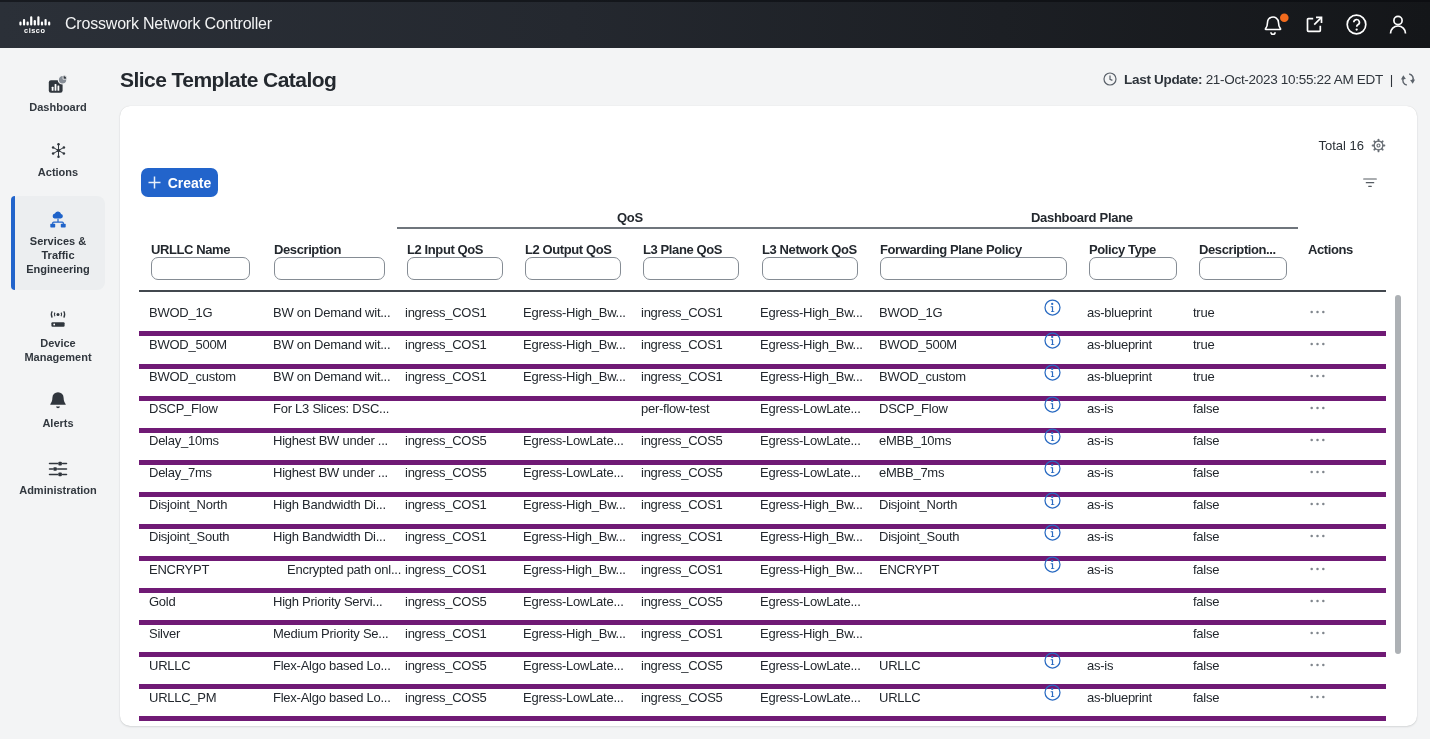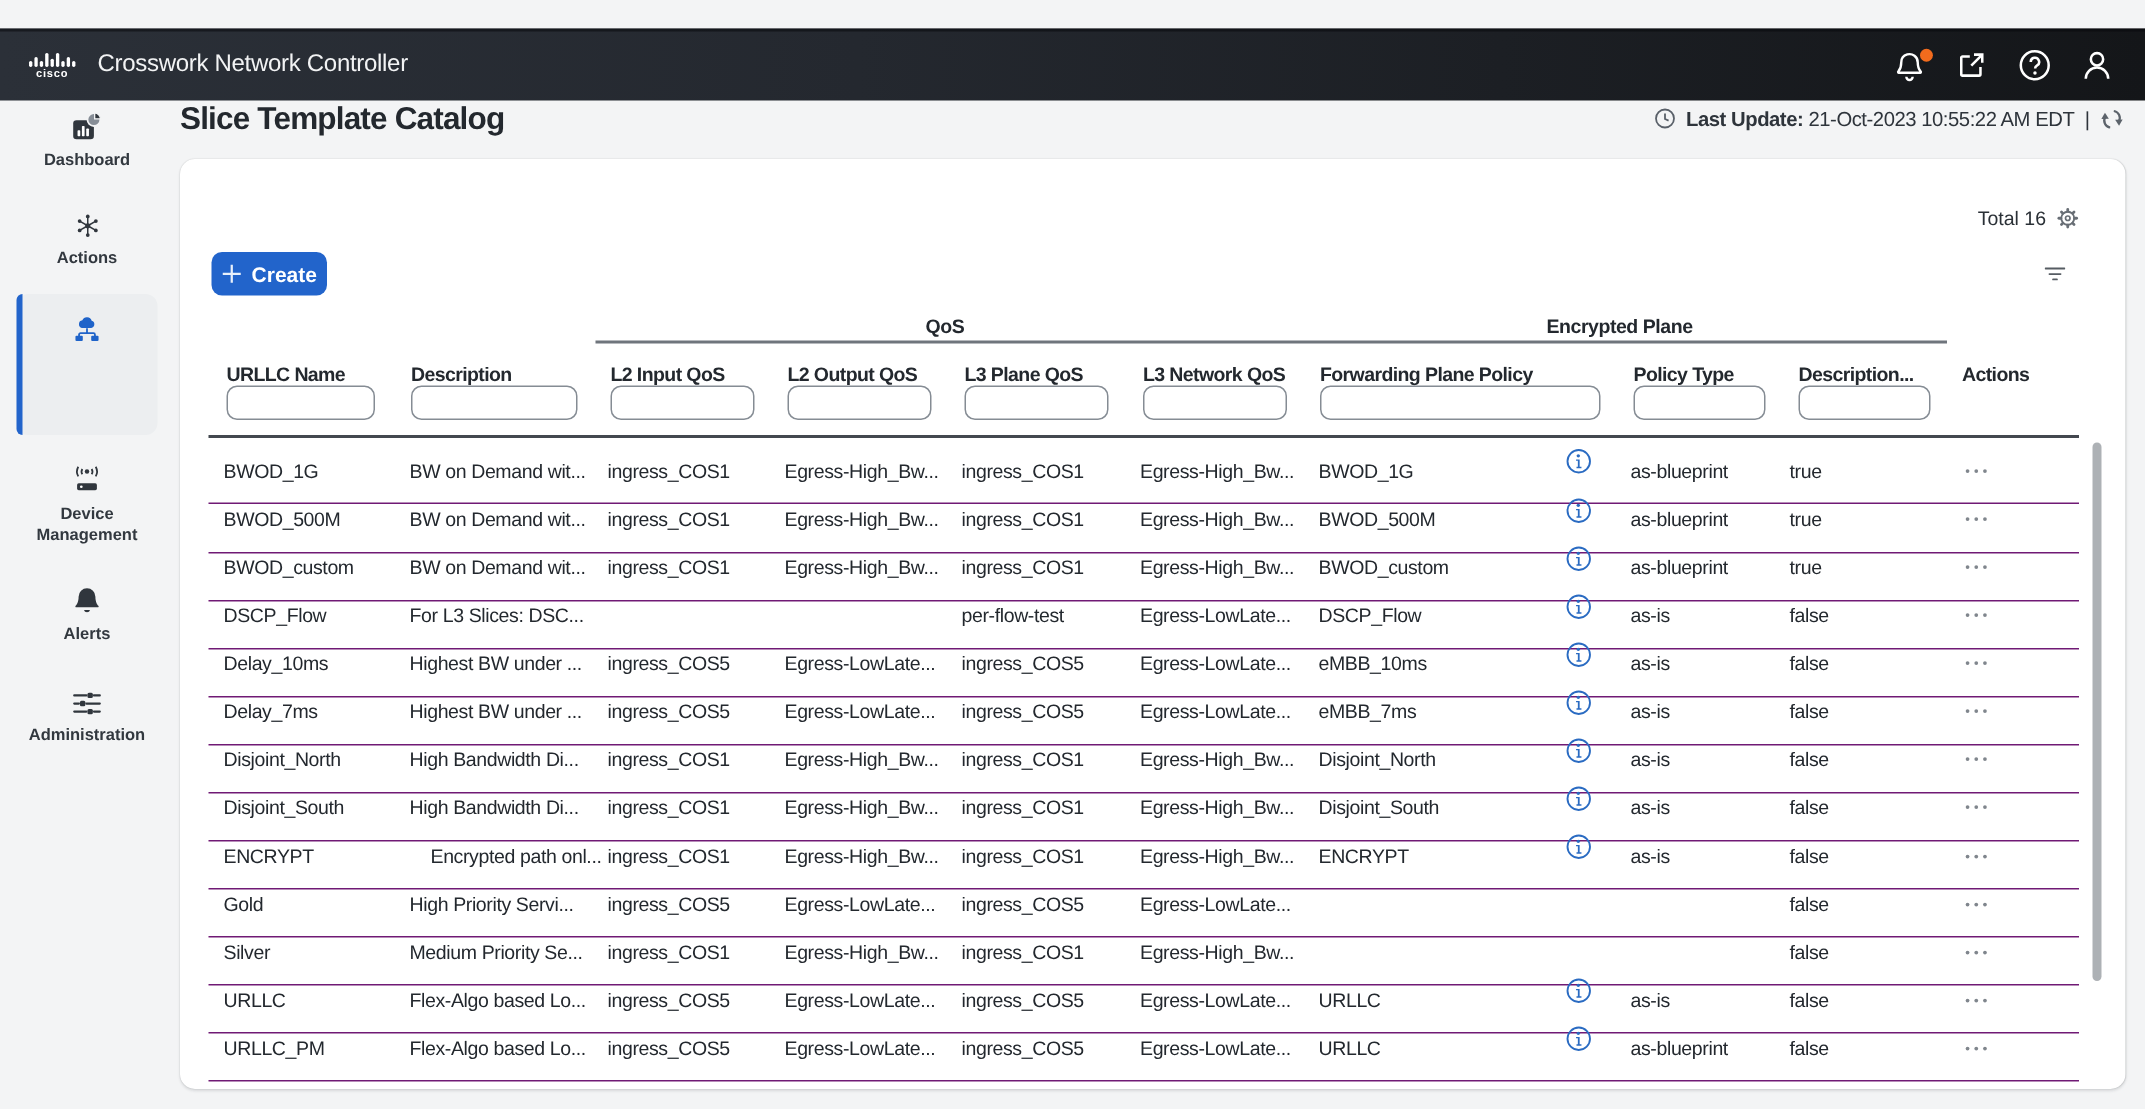--- a/index.html
+++ b/index.html
@@ -1,19 +1,19 @@
 <!DOCTYPE html>
 <html><head><meta charset="utf-8"><title>Slice Template Catalog</title>
 <style>
 * { margin:0; padding:0; box-sizing:border-box; }
 html,body { width:1430px; height:739px; overflow:hidden; }
 body { position:relative; font-family:"Liberation Sans",sans-serif; background:#f3f4f5; color:#23282e; transform:translateZ(0); }
 
 #topbar { position:absolute; left:0; top:0; width:1430px; height:48px;
-  background:linear-gradient(90deg,#2b3038 0%,#24282f 40%,#141619 100%);margin-top:19px; }
+  background:linear-gradient(90deg,#2b3038 0%,#24282f 40%,#141619 100%); }
 #brand { position:absolute; left:65px; top:15px; font-size:16px; color:#f2f3f4; letter-spacing:-0.2px; }
 
 .navitem { position:absolute; width:116px; text-align:center; }
 .navic { display:flex; justify-content:center; }
 .navlbl { font-size:11px; font-weight:bold; color:#32383f; line-height:14px; margin-top:6px; }
 #selbox { position:absolute; left:11px; top:196px; width:94px; height:94px; background:#eceef0; border-radius:8px; }
 #selbar { position:absolute; left:11px; top:196px; width:4px; height:94px; background:#2264cb; border-radius:8px 0 0 8px; }
 
 #h1 { position:absolute; left:120px; top:68px; font-size:21px; font-weight:bold; color:#23282e; letter-spacing:-0.55px; }
 #lastupd { position:absolute; top:71px; right:14px; height:16px; display:flex; align-items:center; gap:7px; font-size:13.5px; letter-spacing:-0.3px; color:#2e343b; }
@@ -24,21 +24,21 @@
 #total { position:absolute; top:138px; right:66px; font-size:13px; color:#2a3036; }
 #gearbox { position:absolute; top:138px; right:44px; }
 #funnelbox { position:absolute; top:178px; right:53px; }
 
 .ghdr { position:absolute; font-size:13px; font-weight:bold; letter-spacing:-0.3px; color:#23282e; }
 #gline { position:absolute; left:397px; top:227px; width:901px; height:2px; background:#6f757c; }
 .hlbl { position:absolute; top:242px; font-size:13px; font-weight:bold; letter-spacing:-0.4px; color:#23282e; white-space:nowrap; }
 .hin { position:absolute; top:257px; height:23px; border:1px solid #858c94; border-radius:7px; background:#fff; }
 #thickline { position:absolute; left:139px; top:290px; width:1247px; height:2px; background:#43484f; }
 
-.row { position:absolute; left:139px; width:1247px; height:44px; border-bottom:1px solid #701a75; }
+.row { position:absolute; left:139px; width:1247px; height:44px; border-bottom:5px solid #701a75; }
 .row .c { position:absolute; top:50%; transform:translateY(-50%); font-size:13px; letter-spacing:-0.25px; color:#23282e; white-space:nowrap; }
 .row .ic { position:absolute; top:7px; }
 .row .dots { position:absolute; top:50%; transform:translateY(-50%); }
 #sbthumb { position:absolute; left:1394.5px; top:295px; width:6px; height:359px; background:#adb1b5; border-radius:3px; }
 </style></head>
 <body>
 <div id="topbar">
     <div style="position:absolute;left:0;top:0;width:1430px;height:2px;background:rgba(8,10,13,0.55);"></div>
   <div style="position:absolute;left:19px;top:14px;">
       <svg width="33" height="19" viewBox="0 0 31 18" style="display:block">
@@ -129,20 +129,21 @@
     <div class="navic">
       <svg width="18" height="17" viewBox="0 0 18 17" style="display:block">
 <path d="M5.6 7.6 a2.6 2.6 0 0 1 0.3 -5.1 a3.3 3.3 0 0 1 6.2 0.4 a2.4 2.4 0 0 1 -0.3 4.7 Z" fill="#1f63c9"></path>
 <g stroke="#1f63c9" stroke-width="1.2" fill="none">
 <path d="M9 7.8 v3.2 M3.7 13.3 v-1.2 a1 1 0 0 1 1 -1 h8.6 a1 1 0 0 1 1 1 v1.2"></path>
 </g>
 <rect x="1.3" y="12.8" width="4.9" height="3.6" rx="0.7" fill="#1f63c9"></rect>
 <rect x="11.8" y="12.8" width="4.9" height="3.6" rx="0.7" fill="#1f63c9"></rect>
 </svg>
     </div>
+    <div class="navlbl" style="color:#2e343b">Services &amp;<br>Traffic<br>Engineering</div>
   </div>
 <div class="navitem" style="left:0;top:309px">
     <div class="navic">
       <svg width="24" height="21" viewBox="0 0 24 21" style="display:block">
 <g stroke="#30363d" stroke-width="1.2" fill="none">
 <path d="M6.2 8.6 a6.4 6.4 0 0 1 0 -6.4 M17.8 2.2 a6.4 6.4 0 0 1 0 6.4"></path>
 <path d="M8.9 7.2 a3.4 3.4 0 0 1 0 -3.6 M15.1 3.6 a3.4 3.4 0 0 1 0 3.6"></path>
 </g>
 <circle cx="12" cy="5.4" r="1.5" fill="#30363d"></circle>
 <rect x="5.4" y="13.2" width="13.2" height="4.6" rx="1.1" fill="#30363d"></rect>
@@ -223,21 +224,21 @@
     <svg width="14" height="10" viewBox="0 0 14 10" style="display:block">
 <g stroke="#565c63" stroke-width="1.2" stroke-linecap="round">
 <line x1="0.7" y1="1" x2="13.3" y2="1"></line>
 <line x1="3.3" y1="4.7" x2="10.7" y2="4.7"></line>
 <line x1="5.7" y1="8.3" x2="8.3" y2="8.3"></line>
 </g>
 </svg>
   </div>
 
 <div class="ghdr" style="left:617px;top:210px">QoS</div>
-<div class="ghdr" style="left:1031px;top:210px">Encrypted Plane</div>
+<div class="ghdr" style="left:1031px;top:210px">Dashboard Plane</div>
 <div id="gline"></div>
 <div class="hlbl" style="left:151px">URLLC Name</div>
 <div class="hin" style="left:151px;width:99px"></div>
 <div class="hlbl" style="left:274px">Description</div>
 <div class="hin" style="left:274px;width:111px"></div>
 <div class="hlbl" style="left:407px">L2 Input QoS</div>
 <div class="hin" style="left:407px;width:96px"></div>
 <div class="hlbl" style="left:525px">L2 Output QoS</div>
 <div class="hin" style="left:525px;width:96px"></div>
 <div class="hlbl" style="left:643px">L3 Plane QoS</div>

